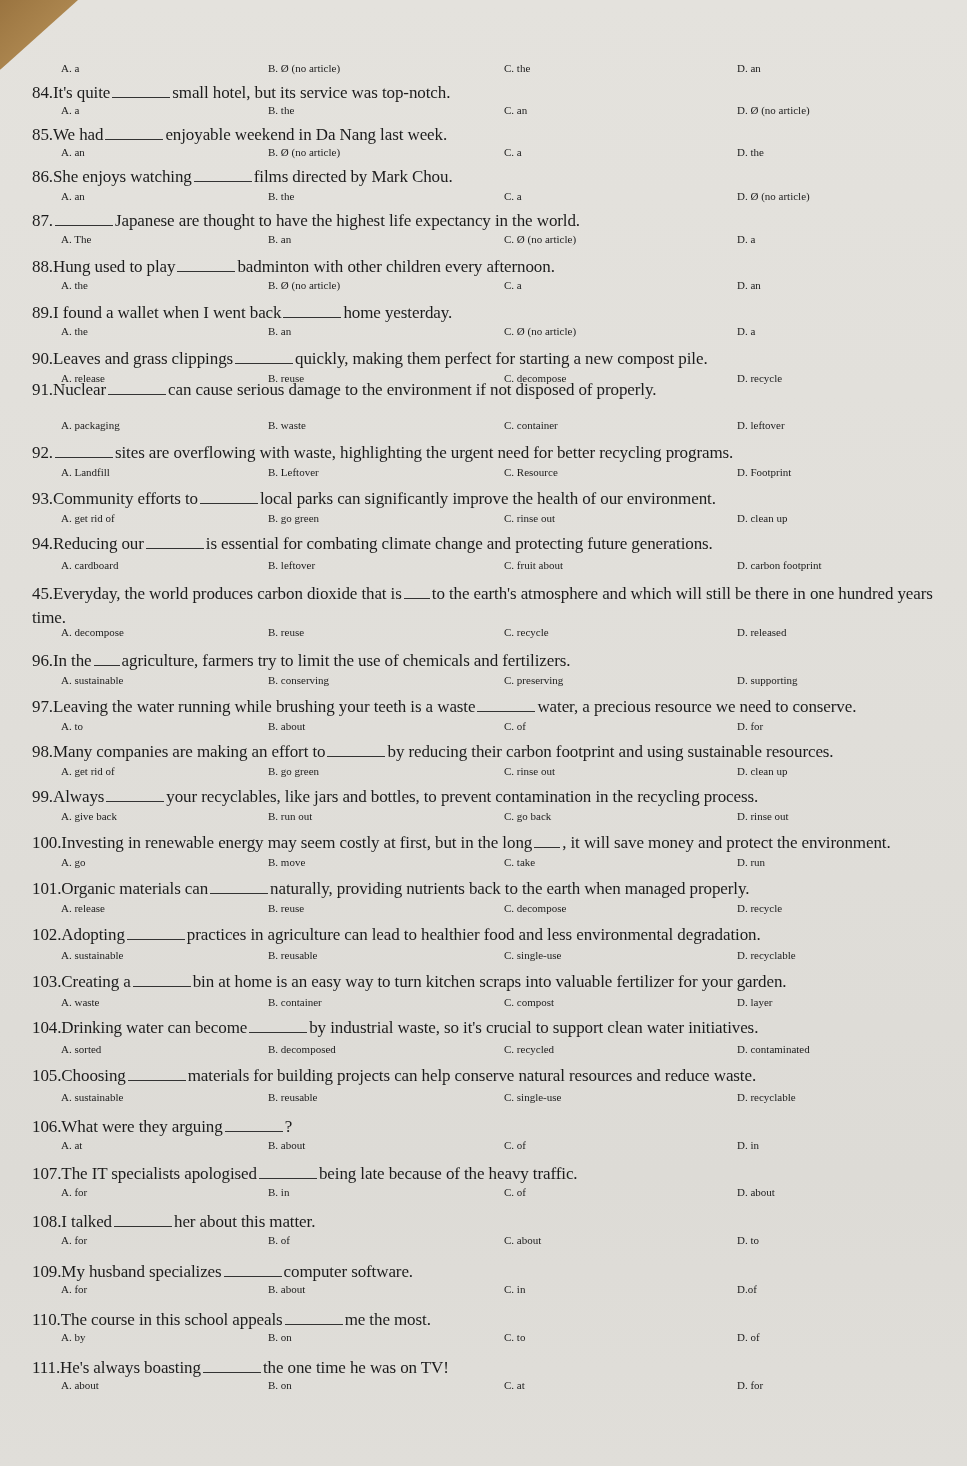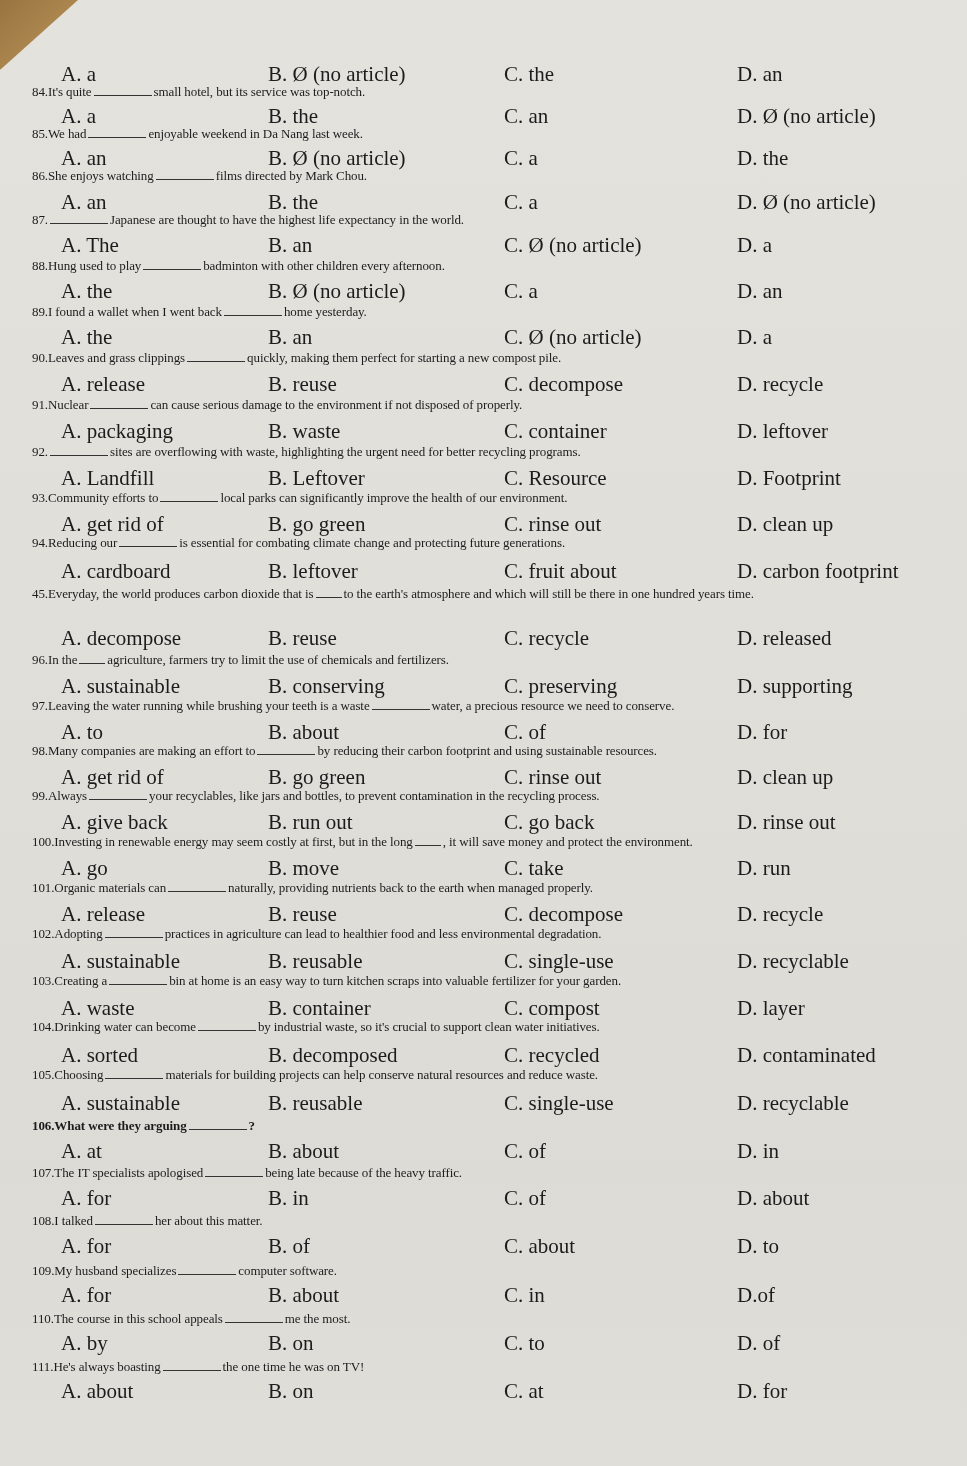--- a/index.html
+++ b/index.html
@@ -14,27 +14,27 @@
     background: linear-gradient(135deg, #9a7440 0%, #b08a52 60%, #a47c45 100%);
     clip-path: polygon(0 0, 100% 0, 0 100%);
   }
   .paper {
     position: absolute; left: 0; top: 0; width: 967px; height: 1466px;
     background: linear-gradient(180deg, #e4e2dd 0%, #e1dfda 40%, #dddbd6 80%, #e0ded9 100%);
     clip-path: polygon(78px 0, 967px 0, 967px 1466px, 0 1466px, 0 70px);
   }
   .doc { position: absolute; left: 0; top: 0; width: 967px; }
   .q {
-    position: absolute; left: 32px; font-size: 13px; white-space: nowrap;
+    position: absolute; left: 32px; font-size: 17px; white-space: nowrap;
     letter-spacing: -0.1px;
   }
   .q.wrap { white-space: normal; width: 915px; line-height: 24px; }
   .blank { display: inline-block; width: 58px; border-bottom: 1px solid #333; margin: 0 2px; height: 12px; }
   .blank.short { width: 26px; }
-  .opts { position: absolute; left: 0; width: 967px; height: 20px; font-size: 21px; text-decoration: underline; }
+  .opts { position: absolute; left: 0; width: 967px; height: 20px; font-size: 11px; text-decoration: underline; }
   .opt { position: absolute; white-space: nowrap; }
   .oA { left: 61px; } .oB { left: 268px; } .oC { left: 504px; } .oD { left: 737px; }
 </style>
 </head>
 <body>
 
 <div class="wood"></div>
 <div class="paper"></div>
 
 <div class="doc" id="doc">
@@ -86,21 +86,21 @@
       <span class="opt oC">C. Ø (no article)</span>
       <span class="opt oD">D. a</span>
     </div>
     <div class="q" style="top: 349px;"><span>90.</span><span>Leaves and grass clippings</span><span class="blank"></span><span>quickly, making them perfect for starting a new compost pile.</span></div>
     <div class="opts" style="top: 372px;">
       <span class="opt oA">A. release</span>
       <span class="opt oB">B. reuse</span>
       <span class="opt oC">C. decompose</span>
       <span class="opt oD">D. recycle</span>
     </div>
-    <div class="q" style="top: 396px;"><span>91.</span><span>Nuclear</span><span class="blank"></span><span>can cause serious damage to the environment if not disposed of properly.</span></div>
+    <div class="q" style="top: 380px;"><span>91.</span><span>Nuclear</span><span class="blank"></span><span>can cause serious damage to the environment if not disposed of properly.</span></div>
     <div class="opts" style="top: 419px;">
       <span class="opt oA">A. packaging</span>
       <span class="opt oB">B. waste</span>
       <span class="opt oC">C. container</span>
       <span class="opt oD">D. leftover</span>
     </div>
     <div class="q" style="top: 443px;"><span>92.</span><span></span><span class="blank"></span><span>sites are overflowing with waste, highlighting the urgent need for better recycling programs.</span></div>
     <div class="opts" style="top: 466px;">
       <span class="opt oA">A. Landfill</span>
       <span class="opt oB">B. Leftover</span>
@@ -191,21 +191,21 @@
       <span class="opt oC">C. recycled</span>
       <span class="opt oD">D. contaminated</span>
     </div>
     <div class="q" style="top: 1066px;"><span>105.</span><span>Choosing</span><span class="blank"></span><span>materials for building projects can help conserve natural resources and reduce waste.</span></div>
     <div class="opts" style="top: 1091px;">
       <span class="opt oA">A. sustainable</span>
       <span class="opt oB">B. reusable</span>
       <span class="opt oC">C. single-use</span>
       <span class="opt oD">D. recyclable</span>
     </div>
-    <div class="q" style="top: 1117px; font-weight: bold;"><span>106.</span><span>What were they arguing</span><span class="blank"></span><span>?</span></div>
+    <div class="q" style="top: 1117px;"><span>106.</span><span>What were they arguing</span><span class="blank"></span><span>?</span></div>
     <div class="opts" style="top: 1139px;">
       <span class="opt oA">A. at</span>
       <span class="opt oB">B. about</span>
       <span class="opt oC">C. of</span>
       <span class="opt oD">D. in</span>
     </div>
     <div class="q" style="top: 1164px;"><span>107.</span><span>The IT specialists apologised</span><span class="blank"></span><span>being late because of the heavy traffic.</span></div>
     <div class="opts" style="top: 1186px;">
       <span class="opt oA">A. for</span>
       <span class="opt oB">B. in</span>

